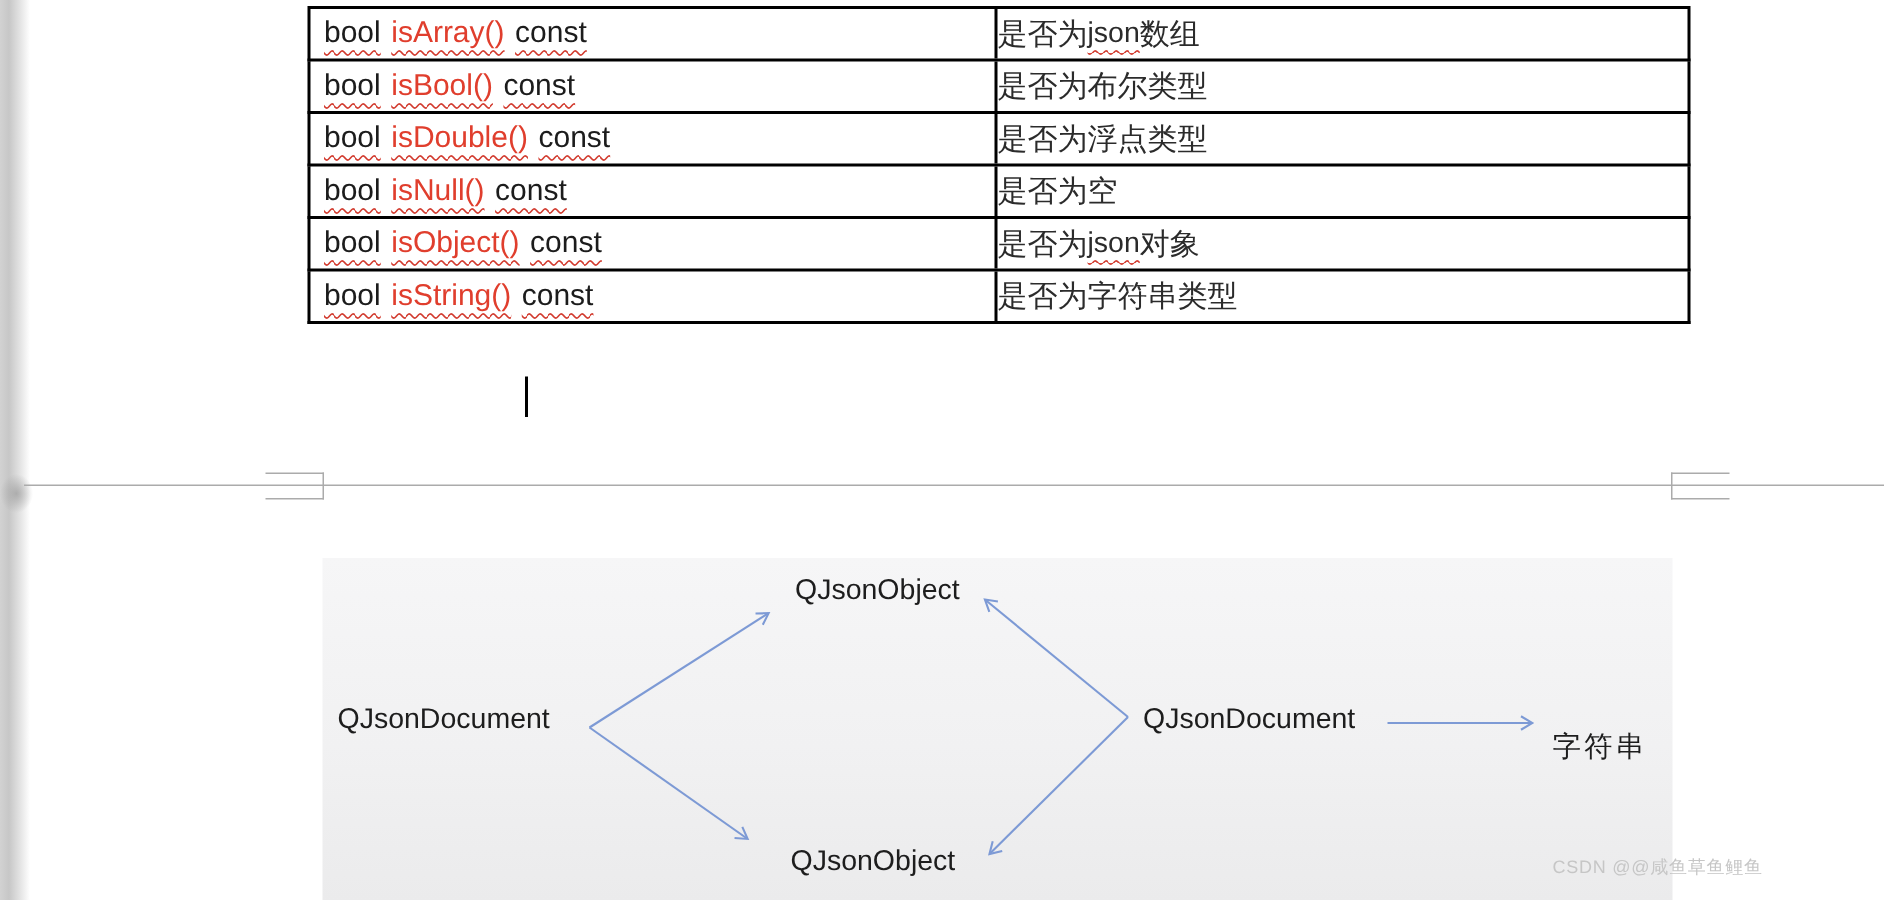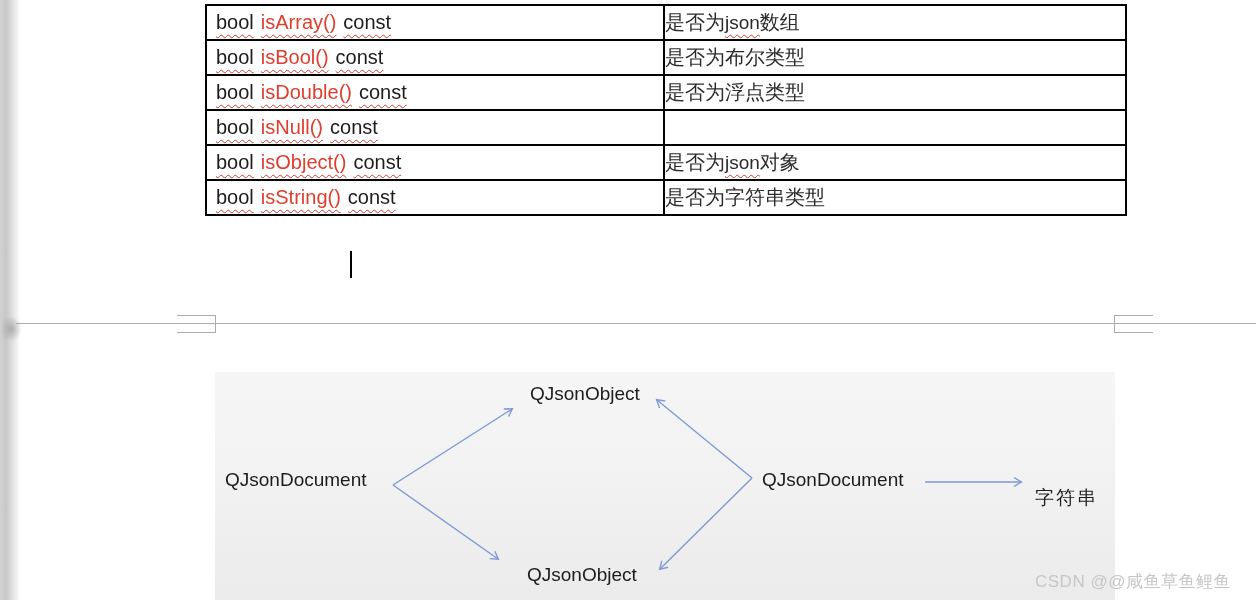--- a/index.html
+++ b/index.html
@@ -42,21 +42,21 @@
   .figure svg{position:absolute;left:0;top:0;}
   .node{position:absolute;font-family:"Liberation Sans",sans-serif;font-size:19px;color:#1d1d1d;white-space:nowrap;}
   .node.obj{left:315px;top:11px;}
   .node.ldoc{left:10px;top:97px;}
   .node.arr{left:312px;top:192px;}
   .node.rdoc{left:547px;top:97px;}
   .node.str{left:820px;top:113px;letter-spacing:2px;}
 
   
   .watermark{position:absolute;left:1035px;top:570px;font-family:"Liberation Sans",sans-serif;
-    font-size:17px;color:#c6c6c6;letter-spacing:.5px;white-space:nowrap;text-align:center;}
+    font-size:12px;color:#c6c6c6;letter-spacing:.5px;white-space:nowrap;text-align:center;}
 </style>
 </head>
 <body>
 
 <div class="screen">
 
   <div class="left-strip">
     <div class="strip-smudge"></div>
   </div>
 
@@ -95,20 +95,23 @@
       <div class="t-cell desc">
         <span>是否为浮点类型</span>
       </div>
     </div>
 
     <div class="t-row">
       <div class="t-cell sig">
         <span class="w-bool sqz">bool</span>
         <span class="w-fn sqz">isNull()</span>
         <span class="w-const sqz">const</span>
+      </div>
+      <div class="t-cell desc">
+        <span>是否为空</span>
       </div>
     </div>
 
     <div class="t-row">
       <div class="t-cell sig">
         <span class="w-bool sqz">bool</span>
         <span class="w-fn sqz">isObject()</span>
         <span class="w-const sqz">const</span>
       </div>
       <div class="t-cell desc">

